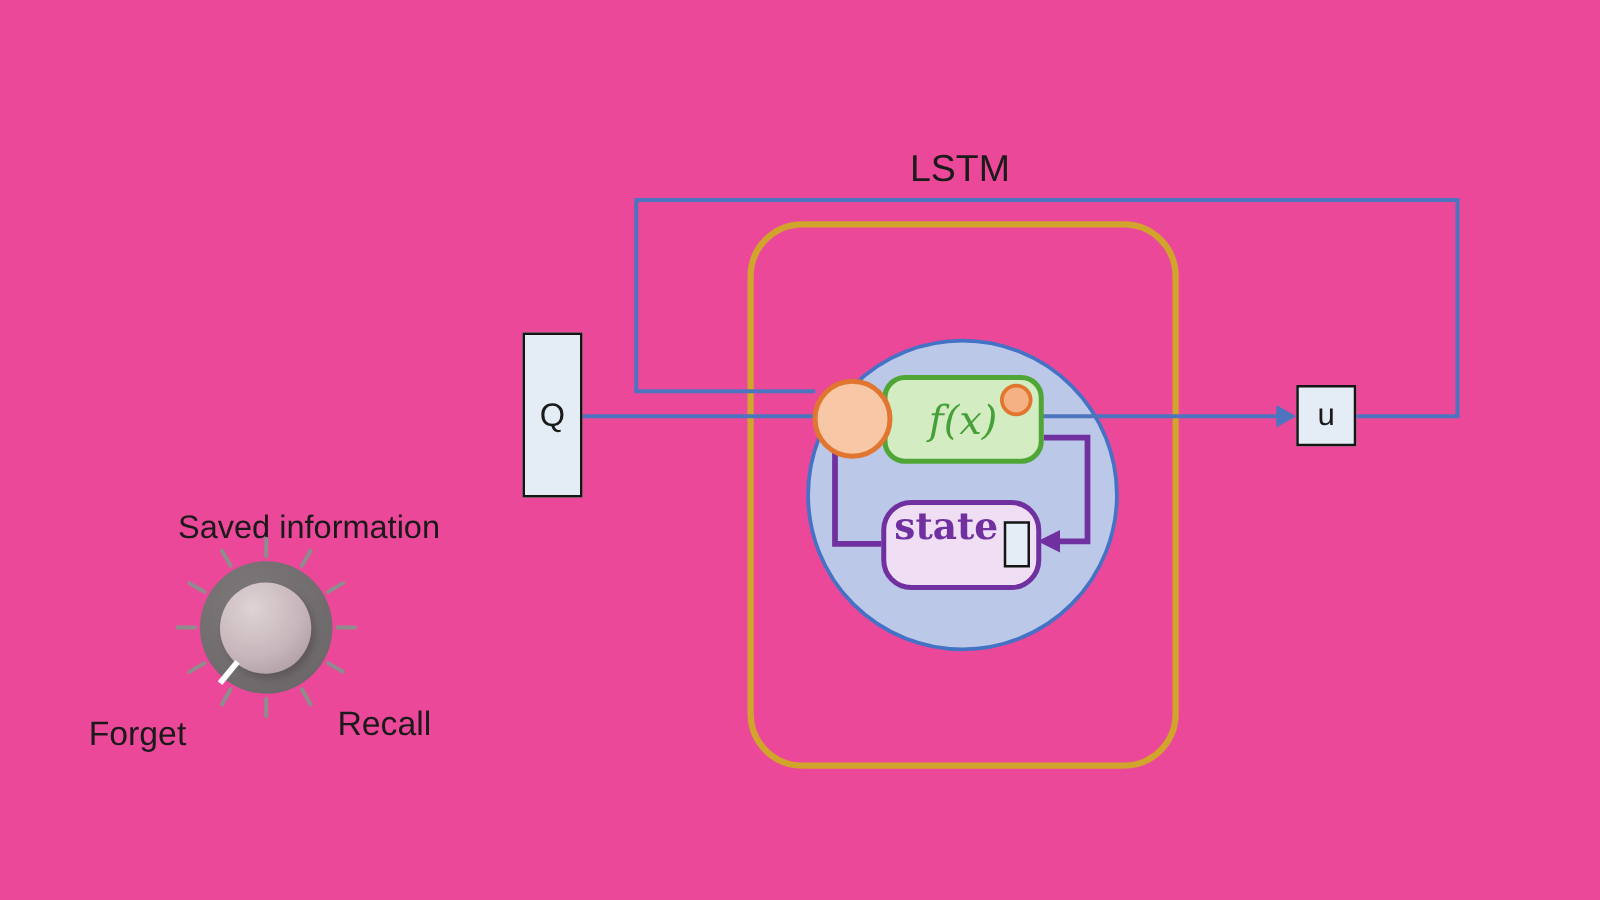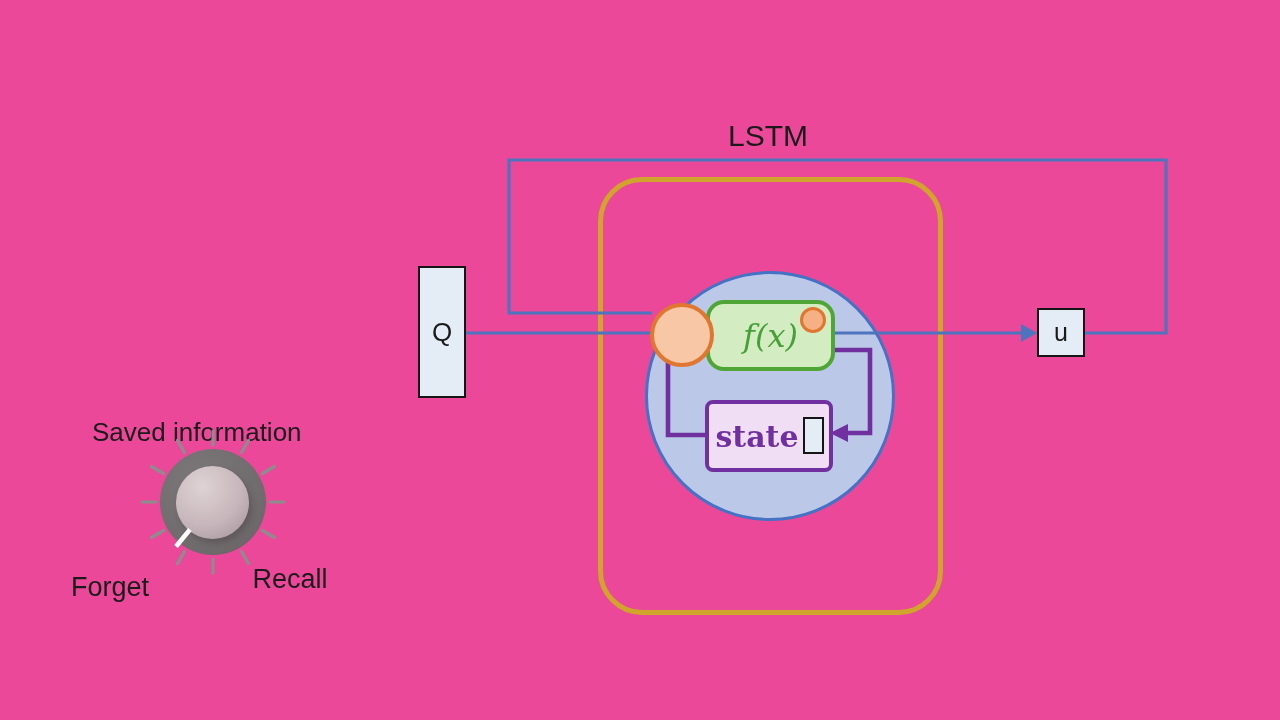--- a/index.html
+++ b/index.html
@@ -26,48 +26,48 @@
   .gold-rect{left:598px;top:177px;width:345px;height:438px;border:5px solid var(--gold);border-radius:44px;z-index:1;background:transparent;}
 
   .memory-circle{left:645px;top:271px;width:250px;height:250px;border-radius:50%;
     background:var(--circle-fill);border:3.2px solid var(--circle-border);z-index:2;}
 
   .green-box{left:706px;top:300px;width:129px;height:71px;border-radius:18px;
     background:var(--green-fill);border:4.5px solid var(--green-border);z-index:4;
     display:flex;align-items:center;justify-content:center;}
   .green-box .fx{font-family:"DejaVu Serif",serif;font-style:italic;font-size:32px;color:var(--green-text);}
 
-  .state-box{left:705px;top:400px;width:128px;height:72px;border-radius:8px;
+  .state-box{left:705px;top:400px;width:128px;height:72px;border-radius:24px;
     background:var(--state-fill);border:4.5px solid var(--purple);z-index:4;
-    display:flex;align-items:center;justify-content:center;padding-right:24px;}
+    display:flex;align-items:flex-start;justify-content:center;padding-right:24px;}
   .state-box .state-text{font-family:"DejaVu Serif",serif;font-weight:bold;font-size:30px;color:var(--purple);}
 
   .cursor-rect{left:803px;top:417px;width:21px;height:37px;background:var(--node-fill);
     border:2.5px solid #151515;z-index:5;}
 
   .orange-big{left:650px;top:303px;width:64px;height:64px;border-radius:50%;
     background:var(--orange-fill);border:4px solid var(--orange-border);z-index:5;}
   .orange-small{left:800px;top:307px;width:26px;height:26px;border-radius:50%;
     background:var(--orange-fill-small);border:3px solid var(--orange-border);z-index:5;}
 
   .io-box{background:var(--node-fill);border:2.6px solid #151515;z-index:4;
     display:flex;align-items:center;justify-content:center;font-size:26px;}
   .q-box{left:418px;top:266px;width:48px;height:132px;}
   .u-box{left:1037px;top:308px;width:48px;height:49px;font-size:25px;}
 
   
-  .knob-caption{left:92px;top:416px;width:260px;text-align:left;font-size:26px;line-height:32px;}
+  .knob-caption{left:92px;top:405px;width:260px;text-align:right;font-size:26px;line-height:32px;}
   .knob-ring{left:160px;top:449px;width:106px;height:106px;border-radius:50%;z-index:2;
     background:radial-gradient(circle at 38% 32%, #7d7879, var(--knob-ring) 72%, #5e595a);}
   .knob-inner{left:176px;top:466px;width:73px;height:73px;border-radius:50%;z-index:3;
     background:radial-gradient(circle at 36% 28%, #ded3d5, #c7b6bb 55%, #a5949b 96%);
     box-shadow:3px 4px 6px rgba(70,60,64,.40);}
   svg.knob-layer{position:absolute;left:133px;top:422px;width:160px;height:160px;z-index:6;}
   .forget-label{left:55px;top:572px;width:110px;text-align:center;font-size:27px;}
-  .recall-label{left:235px;top:564px;width:110px;text-align:center;font-size:27px;}
+  .recall-label{left:235px;top:564px;width:110px;text-align:right;font-size:27px;}
 </style>
 </head>
 <body>
 
 <div class="canvas">
 
   <svg class="layer" style="z-index:3">
 
     <path class="stroke-blue" d="M 1085 333 H 1166 V 160 H 509 V 313 H 652"></path>
 

